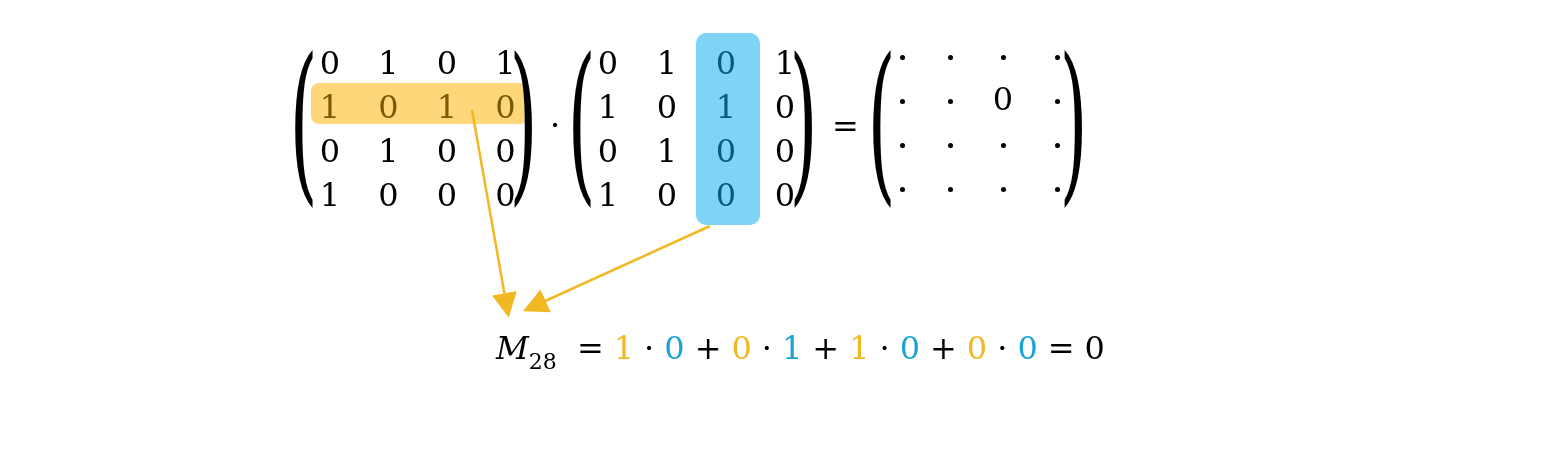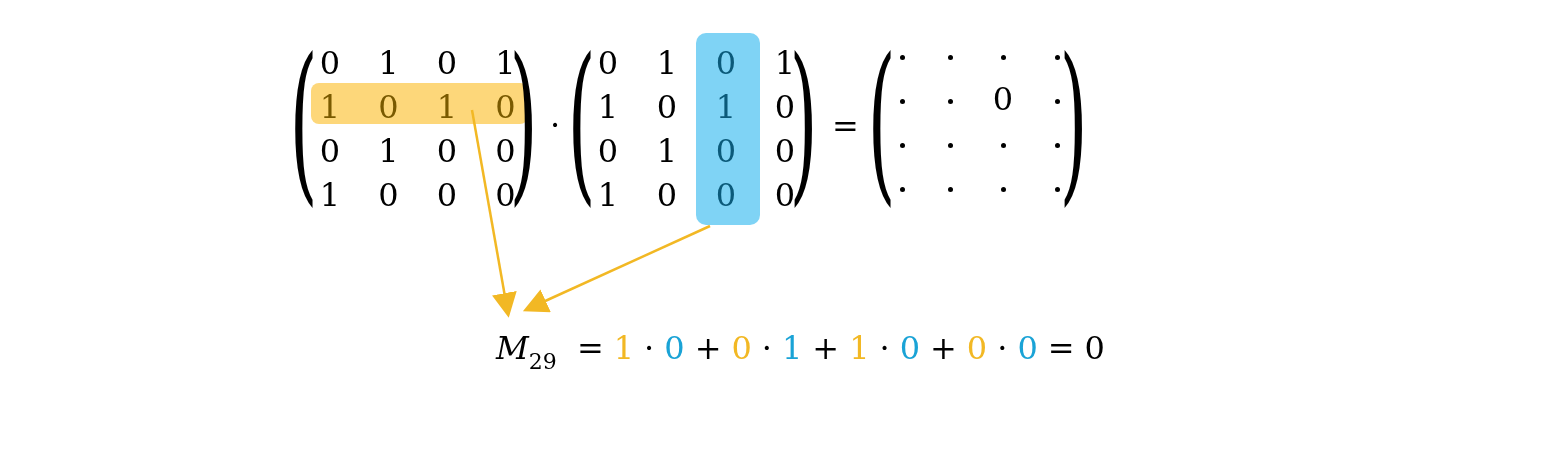--- a/index.html
+++ b/index.html
@@ -100,15 +100,15 @@
   <defs>
     <marker id="ah" markerWidth="10" markerHeight="10" refX="6" refY="5" orient="auto">
       <path d="M0,0 L10,5 L0,10 z" fill="#f2b824"></path>
     </marker>
   </defs>
   <line x1="472" y1="110" x2="507" y2="308" stroke="#f2b824" stroke-width="2.5" marker-end="url(#ah)"></line>
   <line x1="710" y1="226" x2="532" y2="307" stroke="#f2b824" stroke-width="2.5" marker-end="url(#ah)"></line>
 </svg>
 
 <div class="eq-line">
-  <span class="italic">M</span><span class="sub">29</span>
+  <span class="italic">M</span><span class="sub">28</span>
   <span class="gap">=</span><span id="terms"><span style="color: rgb(242, 184, 36);">1</span><span class="gap">·</span><span style="color: rgb(26, 163, 214);">0</span><span class="gap">+</span><span style="color: rgb(242, 184, 36);">0</span><span class="gap">·</span><span style="color: rgb(26, 163, 214);">1</span><span class="gap">+</span><span style="color: rgb(242, 184, 36);">1</span><span class="gap">·</span><span style="color: rgb(26, 163, 214);">0</span><span class="gap">+</span><span style="color: rgb(242, 184, 36);">0</span><span class="gap">·</span><span style="color: rgb(26, 163, 214);">0</span></span><span class="gap">=</span><span>0</span>
 </div>
 
 </body></html>

